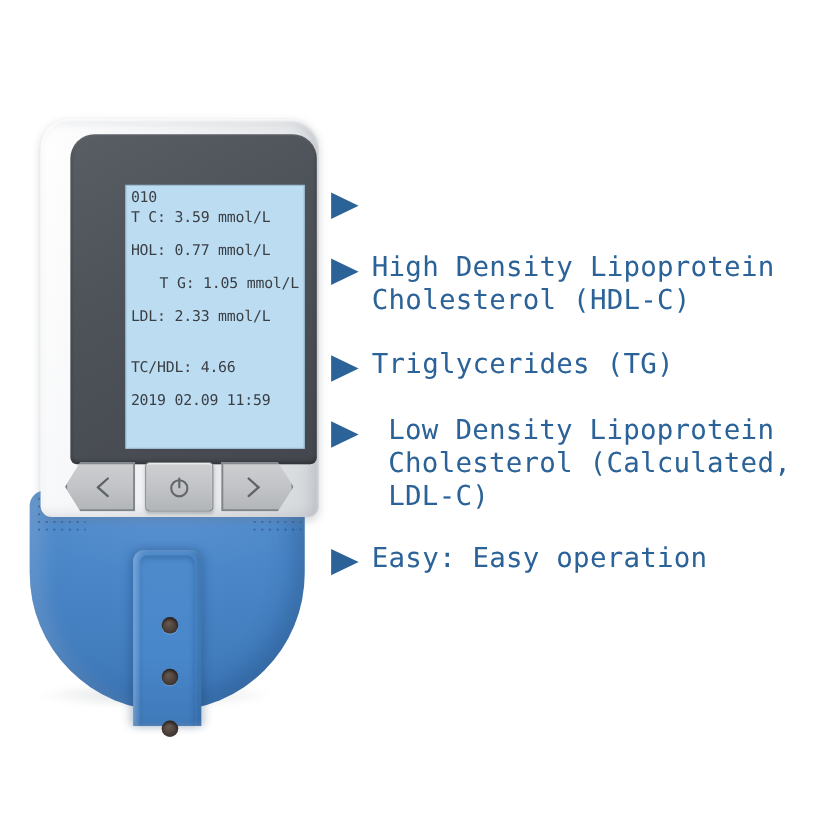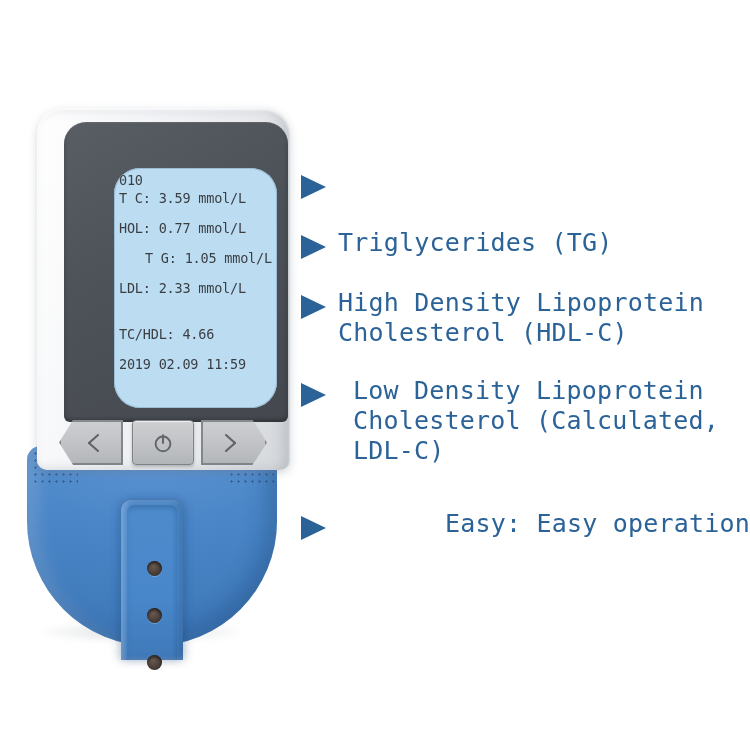--- a/index.html
+++ b/index.html
@@ -127,21 +127,20 @@
     position: absolute;
     left: 50px;
     top: 46px;
     width: 163px;
     height: 240px;
     background: #bcdcf2;
     box-shadow: inset 0 0 0 1px rgba(150,185,210,0.9);
     padding: 4px 5px 0 5px;
     box-sizing: border-box;
     overflow: hidden;
-    border-radius: 26px;
   }
   .lcd-line {
     color: #3a3f44;
     font-family: "DejaVu Sans Mono", monospace;
     font-size: 13.5px;
     line-height: 14px;
     white-space: pre;
     letter-spacing: -0.2px;
   }
   .lcd-line.idline    { margin-top: 1px;  }
@@ -254,21 +253,21 @@
     line-height: 30px;
     letter-spacing: 0.2px;
     white-space: pre-line;
     padding-left: 4px;
   }
   .feature.f1 { margin-top: 0px;  }
   .feature.f2 { margin-top: 28px; }
   .feature.f3 { margin-top: 28px; }
   .feature.f4 { margin-top: 28px; }
   .feature.f5 { margin-top: 28px; gap: 15px; }
-  .feature.f6 { margin-top: 43px; justify-content: space-between; }
+  .feature.f6 { margin-top: 26px; }
 </style>
 </head>
 <body>
 
 <div id="stage">
 
   <div class="device-shadow"></div>
 
   <div class="device">
 
@@ -333,37 +332,37 @@
 
 
     <div class="feature f2">
       <span class="bullet">
         <svg width="30" height="26" viewBox="0 0 30 26" aria-hidden="true">
           <polygon points="1,1 26,13 1,25" fill="#2b6298"></polygon>
         </svg>
       </span>
     </div>
 
-    <div class="feature f4">
-      <span class="bullet">
-        <svg width="30" height="26" viewBox="0 0 30 26" aria-hidden="true">
-          <polygon points="1,1 26,13 1,25" fill="#2b6298"></polygon>
-        </svg>
-      </span>
-      <span class="feat-text">Triglycerides (TG)</span>
-    </div>
-
     <div class="feature f3">
       <span class="bullet">
         <svg width="30" height="26" viewBox="0 0 30 26" aria-hidden="true">
           <polygon points="1,1 26,13 1,25" fill="#2b6298"></polygon>
         </svg>
       </span>
       <span class="feat-text">High Density Lipoprotein
 Cholesterol (HDL-C)</span>
+    </div>
+
+    <div class="feature f4">
+      <span class="bullet">
+        <svg width="30" height="26" viewBox="0 0 30 26" aria-hidden="true">
+          <polygon points="1,1 26,13 1,25" fill="#2b6298"></polygon>
+        </svg>
+      </span>
+      <span class="feat-text">Triglycerides (TG)</span>
     </div>
 
     <div class="feature f5">
       <span class="bullet">
         <svg width="30" height="26" viewBox="0 0 30 26" aria-hidden="true">
           <polygon points="1,1 26,13 1,25" fill="#2b6298"></polygon>
         </svg>
       </span>
       <span class="feat-text">Low Density Lipoprotein
 Cholesterol (Calculated,

